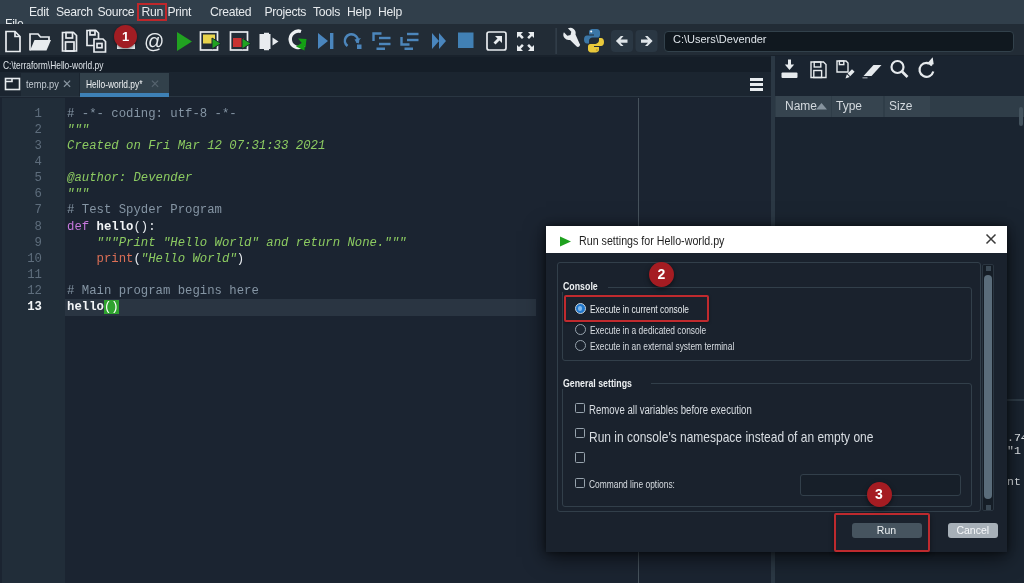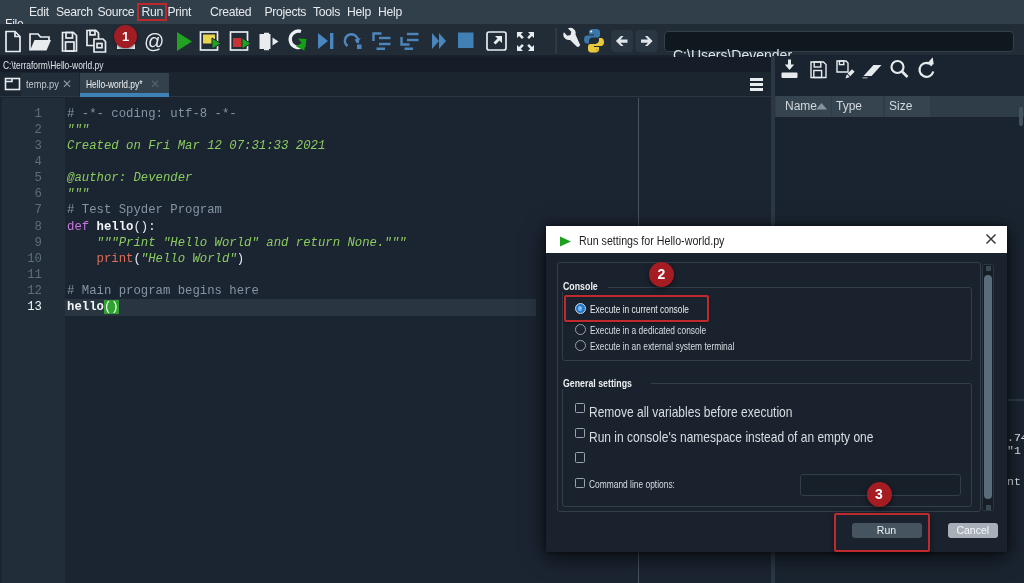--- a/index.html
+++ b/index.html
@@ -124,21 +124,21 @@
     <circle cx="596.8" cy="26.1" r="1" fill="#C9A42F"></circle>
   </g>
 
   <rect x="611" y="6" width="22" height="22" rx="4" fill="#2A3743"></rect>
   <path d="M627.5 15.5 h-7 l3 -3.4 -2.6 0 -5 5 5 5 2.6 0 -3 -3.4 h7 Z" fill="#DFE5E9"></path>
   <rect x="635.5" y="6" width="22" height="22" rx="4" fill="#2A3743"></rect>
   <path d="M641 15.5 h7 l-3 -3.4 2.6 0 5 5 -5 5 -2.6 0 3 -3.4 h-7 Z" fill="#DFE5E9"></path>
 </svg>
 
 <div class="abs" style="left:664px;top:31px;width:350px;height:21px;background:#10181F;border:1px solid #32414B;border-radius:4px;"></div>
-<div class="abs" style="left:673px;top:47px;color:#DDE3E8;font-size:14px;">C:\Users\Devender</div>
+<div class="abs" style="left:673px;top:33px;color:#DDE3E8;font-size:11px;">C:\Users\Devender</div>
 
 <div class="abs" style="left:114px;top:25px;width:23px;height:23px;border-radius:50%;background:#A11D23;box-shadow:0 1px 3px rgba(0,0,0,.5);color:#fff;font-size:13px;font-weight:bold;text-align:center;line-height:23px;">1</div>
 
 <div class="abs" style="left:0;top:57px;width:771px;height:15px;background:#151E28;"></div>
 <div class="abs" style="left:3px;top:59px;color:#DDE3E8;font-size:10.5px;"><span class="sx">C:\terraform\Hello-world.py</span></div>
 
 <div class="abs" style="left:0;top:72px;width:771px;height:25px;background:#1B2530;border-bottom:1.5px solid #2A3642;"></div>
 
 <svg class="abs" style="left:4px;top:76px;" width="17" height="16" viewBox="0 0 17 16">
   <rect x="1.5" y="2.5" width="14" height="11" fill="none" stroke="#E8ECEF" stroke-width="1.6"></rect>
@@ -168,21 +168,21 @@
 3
 4
 5
 6
 7
 8
 9
 10
 11
 12
-<span style="color:#F2F5F7;font-weight:normal;">13</span></div>
+<span style="color:#F2F5F7;font-weight:bold;">13</span></div>
 
 <div class="abs mono" id="code" style="left:67px;top:106px;font-size:12.3px;line-height:16.08px;color:#E6EAEE;white-space:pre;"><span style="color:#8595A4;"># -*- coding: utf-8 -*-</span>
 <span class="str">"""</span>
 <span class="str">Created on Fri Mar 12 07:31:33 2021</span>
 
 <span class="str">@author: Devender</span>
 <span class="str">"""</span>
 <span style="color:#8595A4;"># Test Spyder Program</span>
 <span style="color:#C678DD;">def</span> <b style="color:#F2F4F6;">hello</b>():
     <span class="str">"""Print "Hello World" and return None."""</span>
@@ -272,21 +272,21 @@
 
   <div class="abs" style="left:28.5px;top:114.5px;width:11px;height:11px;border-radius:50%;border:1.4px solid #97A3AD;"></div>
   <div class="abs" style="left:43.5px;top:114.5px;color:#D8DDE2;font-size:10.5px;"><span class="sx">Execute in an external system terminal</span></div>
 
   <div class="abs" style="left:18px;top:69px;width:144.5px;height:27px;border:2.6px solid #C02A2E;border-radius:2px;box-shadow:0 1px 3px rgba(0,0,0,.4);"></div>
 
   <div class="abs" style="left:16px;top:157.5px;width:410px;height:123.5px;border:1px solid #323F4A;border-radius:3px;"></div>
   <div class="abs" style="left:15px;top:151.5px;background:#1A222D;padding:0 2px;color:#EDF0F2;font-size:11px;font-weight:bold;"><span class="sx">General settings</span></div>
 
   <div class="abs" style="left:28.5px;top:177.4px;width:10.5px;height:10.5px;border:1.3px solid #97A3AD;border-radius:1.5px;"></div>
-  <div class="abs" style="left:43px;top:177.4px;color:#D8DDE2;font-size:15px;"><span class="sx">Remove all variables before execution</span></div>
+  <div class="abs" style="left:43px;top:177.4px;color:#D8DDE2;font-size:12px;"><span class="sx">Remove all variables before execution</span></div>
   <div class="abs" style="left:28.5px;top:202.2px;width:10.5px;height:10.5px;border:1.3px solid #97A3AD;border-radius:1.5px;"></div>
   <div class="abs" style="left:43px;top:202.2px;color:#D8DDE2;font-size:15px;"><span class="sx">Run in console's namespace instead of an empty one</span></div>
   <div class="abs" style="left:28.5px;top:226.8px;width:10.5px;height:10.5px;border:1.3px solid #97A3AD;border-radius:1.5px;"></div>
   <div class="abs" style="left:28.5px;top:252.2px;width:10.5px;height:10.5px;border:1.3px solid #97A3AD;border-radius:1.5px;"></div>
   <div class="abs" style="left:43px;top:252.2px;color:#D8DDE2;font-size:10.5px;"><span class="sx">Command line options:</span></div>
 
   <div class="abs" style="left:254px;top:248.5px;width:160.5px;height:21.5px;background:#171F29;border:1px solid #323F4A;border-radius:3px;"></div>
 
   <div class="abs" style="left:305.5px;top:297.3px;width:70px;height:15.2px;background:#46545F;border-radius:3px;color:#EDF1F3;font-size:10.5px;text-align:center;line-height:15.2px;">Run</div>
   <div class="abs" style="left:401.5px;top:297.3px;width:50.5px;height:15.2px;background:#A7B0B8;border-radius:3px;color:#F6F8FA;font-size:10.5px;text-align:center;line-height:15.2px;">Cancel</div>

